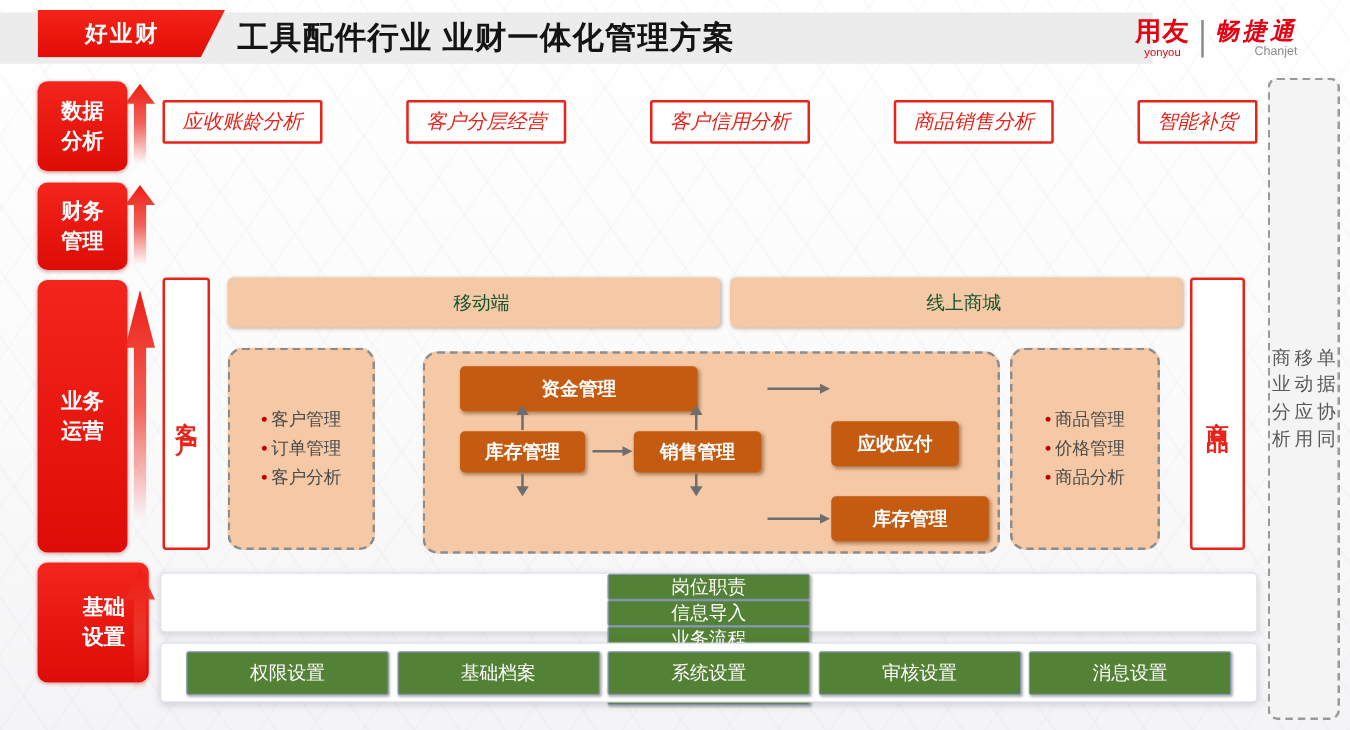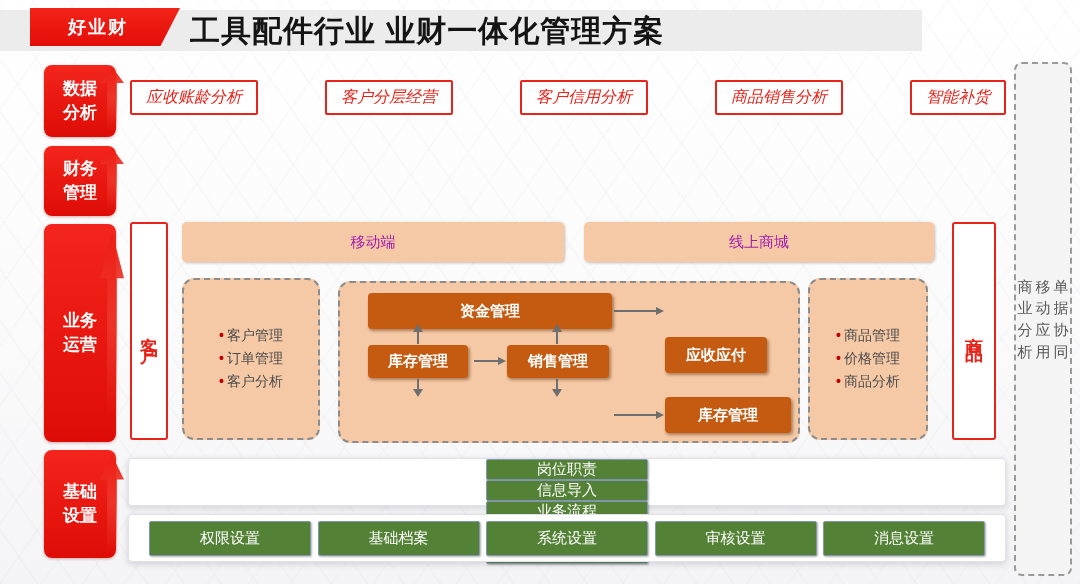--- a/index.html
+++ b/index.html
@@ -12,34 +12,34 @@
     background:repeating-linear-gradient(55deg,rgba(150,155,175,0.045) 0 2px,transparent 2px 30px),
                repeating-linear-gradient(-55deg,rgba(150,155,175,0.035) 0 2px,transparent 2px 34px);}
   
   .header-strip{position:absolute;left:0;top:10px;width:922px;height:41px;background:#ececec;}
   .brand-flag{position:absolute;left:30px;top:8px;width:150px;height:38px;
     background:linear-gradient(180deg,#f42318,#e20d07);
     clip-path:polygon(0 0,100% 0,87% 100%,0 100%);
     color:#fff;font-size:18px;font-weight:bold;display:flex;align-items:center;justify-content:center;
     padding-right:14px;box-sizing:border-box;letter-spacing:2px;}
   .slide-title{position:absolute;left:190px;top:10px;height:52px;line-height:41px;
-    font-size:30px;font-weight:bold;color:#141414;letter-spacing:1px;}
+    font-size:25px;font-weight:bold;color:#141414;letter-spacing:1px;}
   .logos{position:absolute;left:908px;top:11px;height:40px;display:flex;align-items:center;gap:9px;}
   .logo-col{display:flex;flex-direction:column;align-items:center;line-height:1;}
   .logo-zh-yy{color:#e60012;font-weight:bold;font-size:21px;letter-spacing:1px;}
   .logo-sub-yy{color:#e60012;font-size:9px;margin-top:2px;}
   .logo-divider{width:2px;height:30px;background:#8a8a8a;}
   .logo-zh-cj{color:#e60012;font-weight:bold;font-size:19px;font-style:italic;letter-spacing:3px;}
   .logo-sub-cj{color:#8a8a8a;font-size:10px;margin-top:2px;align-self:flex-end;}
   
   .red-label{position:absolute;left:30px;width:72px;border-radius:8px;
     background:linear-gradient(180deg,#f3251c,#de0c06);
     color:#fff;font-size:17px;font-weight:bold;line-height:1.4;
     display:flex;align-items:center;justify-content:center;text-align:center;white-space:pre-line;
-    box-shadow:0 1px 3px rgba(150,20,10,.35);margin-left:14px;}
+    box-shadow:0 1px 3px rgba(150,20,10,.35);}
   .red-arrow{position:absolute;}
   
   .right-rail{position:absolute;left:1014px;top:62px;width:58px;height:514px;box-sizing:border-box;
     background:#f4f4f5;border:2px dashed #9a9a9a;border-radius:8px;
     display:flex;flex-direction:row;justify-content:space-evenly;align-items:center;
     color:#595959;font-size:15px;line-height:1.45;text-align:center;white-space:pre-line;}
   
   .analysis-row{position:absolute;left:130px;top:80px;width:876px;display:flex;justify-content:space-between;}
   .analysis-box{border:2px solid #e8231a;color:#e8231a;background:#fff;font-size:16px;
     padding:5px 14px;border-radius:2px;white-space:nowrap;font-style:italic;}
@@ -47,22 +47,22 @@
   .finance-bar{position:absolute;left:130px;top:149px;width:876px;height:52px;box-sizing:border-box;
     background:#8aa3d6;border:1px solid #5b6770;border-radius:2px;
     display:flex;align-items:center;justify-content:center;gap:21px;
     color:#fff;font-size:17px;font-weight:bold;box-shadow:1px 2px 3px rgba(0,0,0,.25);}
   
   .side-red-box{position:absolute;top:222px;height:218px;box-sizing:border-box;background:#fff;
     border:2px solid #e8231a;border-radius:3px;color:#e8231a;font-size:18px;font-weight:bold;
     display:flex;align-items:center;justify-content:center;
     writing-mode:vertical-rl;text-orientation:upright;letter-spacing:8px;}
   .peach-bar{position:absolute;top:222px;height:40px;background:#f5c9a6;border-radius:5px;
-    display:flex;align-items:center;justify-content:center;color:#a21caf;font-size:15px;
-    box-shadow:1px 1px 3px rgba(120,90,60,.4);}
+    display:flex;align-items:center;justify-content:center;color:#14532d;font-size:15px;
+    box-shadow:1px 1px 3px rgba(120,90,60,.4);padding-left:12px;}
   .peach-panel{position:absolute;box-sizing:border-box;background:#f5c9a6;
     border:2px dashed #8c8c8c;border-radius:12px;}
   .bullet-list{list-style:none;margin:0;padding:0;display:flex;flex-direction:column;gap:5px;
     color:#4a4a4a;font-size:14px;}
   .bullet-list li::before{content:"•";color:#c00000;margin-right:3px;font-weight:bold;}
   .list-panel{display:flex;align-items:center;justify-content:center;}
   .flow-box{position:absolute;background:#c55a11;color:#fff;font-size:15px;font-weight:bold;
     border-radius:4px;display:flex;align-items:center;justify-content:center;
     box-shadow:1.5px 2px 3px rgba(90,40,0,.45);}
   
@@ -98,28 +98,39 @@
       </linearGradient>
       <path id="upArrowPath" d="M11 0 L22 24 L15.5 24 L15.5 96 L6.5 96 L6.5 24 L0 24 Z"></path>
     </defs>
   </svg>
 
   <div class="header-strip"></div>
   <div class="brand-flag">
     <span>好业财</span>
   </div>
   <div class="slide-title">工具配件行业 业财一体化管理方案</div>
+  <div class="logos">
+    <div class="logo-col">
+      <span class="logo-zh-yy">用友</span>
+      <span class="logo-sub-yy">yonyou</span>
+    </div>
+    <div class="logo-divider"></div>
+    <div class="logo-col">
+      <span class="logo-zh-cj">畅捷通</span>
+      <span class="logo-sub-cj">Chanjet</span>
+    </div>
+  </div>
 
   <div class="red-label" style="top:65px;height:72px;">数据
 分析</div>
   <div class="red-label" style="top:146px;height:70px;">财务
 管理</div>
   <div class="red-label" style="top:224px;height:218px;">业务
 运营</div>
-  <div class="red-label" style="top:450px;height:108px;">基础
+  <div class="red-label" style="top:450px;height:96px;padding-left:17px;">基础
 设置</div>
 
   <svg class="red-arrow" style="left:100px;top:67px;width:24px;height:64px;" viewBox="0 0 22 96" preserveAspectRatio="none">
       <use href="#upArrowPath" fill="url(#redFade)"></use>
     </svg>
   <svg class="red-arrow" style="left:100px;top:148px;width:24px;height:64px;" viewBox="0 0 22 96" preserveAspectRatio="none">
       <use href="#upArrowPath" fill="url(#redFade)"></use>
     </svg>
   <svg class="red-arrow" style="left:100px;top:232px;width:24px;height:185px;" viewBox="0 0 22 96" preserveAspectRatio="none">
       <use href="#upArrowPath" fill="url(#redFade)"></use>
@@ -145,30 +156,30 @@
     <div class="analysis-box">智能补货</div>
   </div>
 
 
   <div class="side-red-box" style="left:130px;width:38px;">客户</div>
   <div class="side-red-box" style="left:952px;width:44px;">商品</div>
 
   <div class="peach-bar" style="left:182px;width:382px;">移动端</div>
   <div class="peach-bar" style="left:584px;width:350px;">线上商城</div>
 
-  <div class="peach-panel list-panel" style="left:182px;top:278px;width:138px;height:162px;">
+  <div class="peach-panel list-panel" style="left:182px;top:278px;width:118px;height:162px;">
     <ul class="bullet-list">
       <li>客户管理</li>
       <li>订单管理</li>
       <li>客户分析</li>
     </ul>
   </div>
 
   <div class="peach-panel" style="left:338px;top:281px;width:462px;height:162px;">
-    <div class="flow-box" style="left:28px;top:10px;width:244px;height:36px;">资金管理</div>
+    <div class="flow-box" style="left:28px;top:10px;width:190px;height:36px;">资金管理</div>
     <div class="flow-box" style="left:325px;top:10px;width:102px;height:36px;margin-top:44px;">应收应付</div>
     <div class="flow-box" style="left:28px;top:62px;width:100px;height:33px;">库存管理</div>
     <div class="flow-box" style="left:167px;top:62px;width:102px;height:33px;">销售管理</div>
     <div class="flow-box" style="left:325px;top:114px;width:126px;height:36px;">库存管理</div>
 
     <div class="ar-v up" style="left:77px;top:48px;height:13px;"></div>
     <div class="ar-v up" style="left:216px;top:48px;height:13px;"></div>
     <div class="ar-v down" style="left:77px;top:96px;height:11px;"></div>
     <div class="ar-v down" style="left:216px;top:96px;height:11px;"></div>
     <div class="ar-r" style="left:274px;top:27px;width:44px;"></div>

